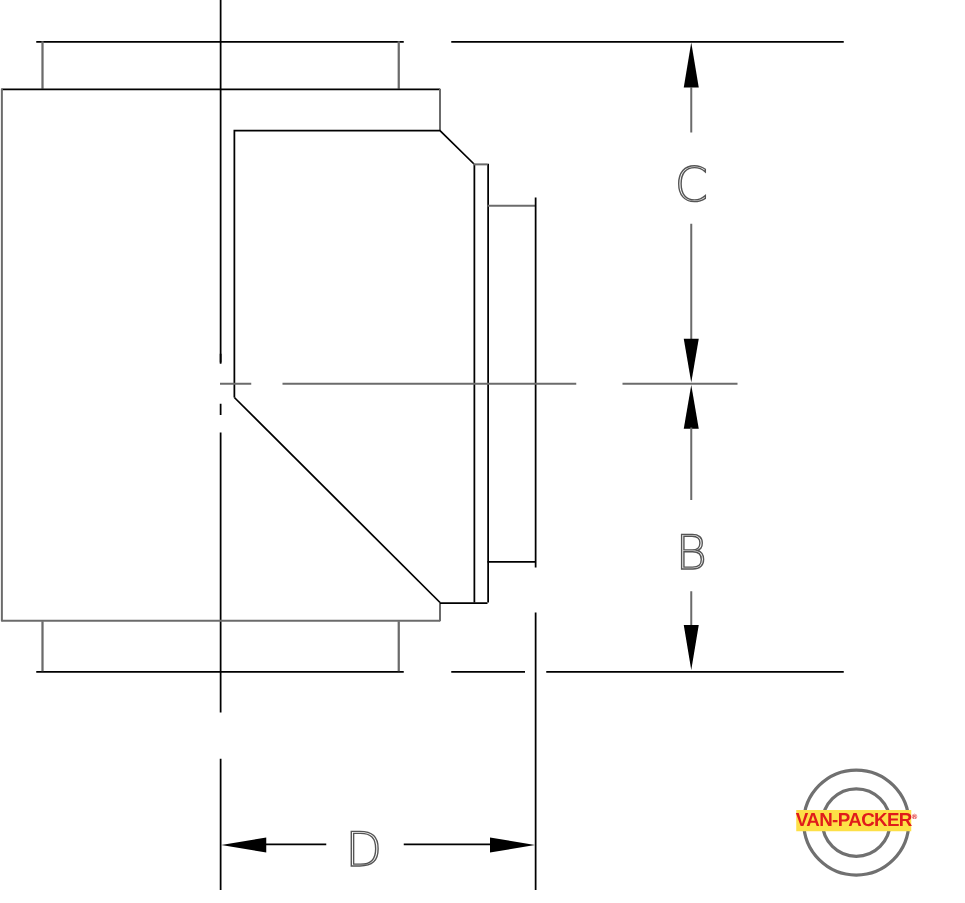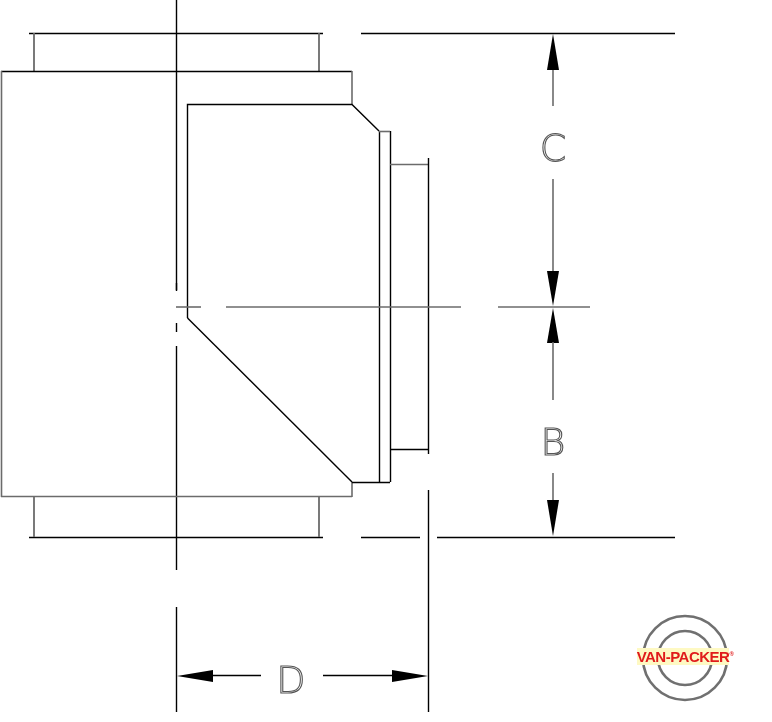--- a/index.html
+++ b/index.html
@@ -98,14 +98,14 @@
     <text class="dim-label" x="291" y="693" text-anchor="middle" font-size="38" fill="none" stroke="#555" stroke-width="1.1">D</text>
   </g>
 
   <g fill="none" stroke="#707070" stroke-width="2.6">
     <circle cx="685" cy="658" r="42"></circle>
     <circle cx="685" cy="658" r="27"></circle>
   </g>
 </svg>
 
 <div class="logo">
-  <div class="logo-text"><span style="background:#fef9c3;">VAN-PACKER</span><sup>®</sup></div>
+  <div class="logo-text"><span style="background:#fde047;">VAN-PACKER</span><sup>®</sup></div>
 </div>
 
 </body></html>

